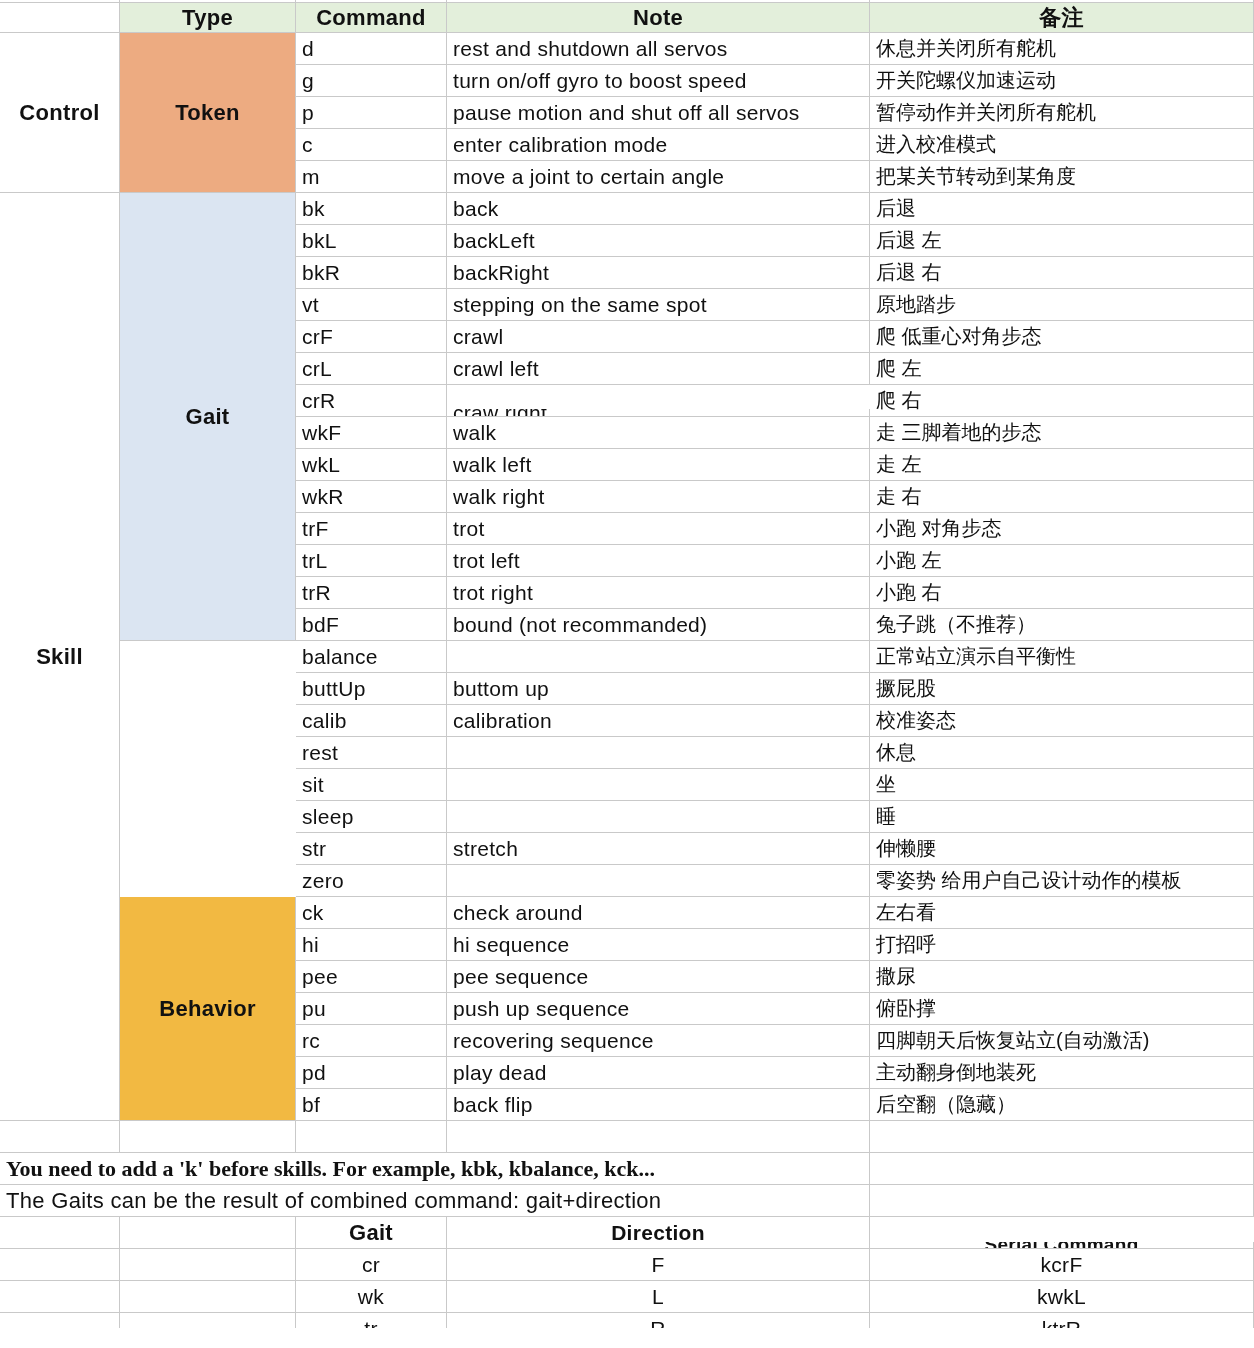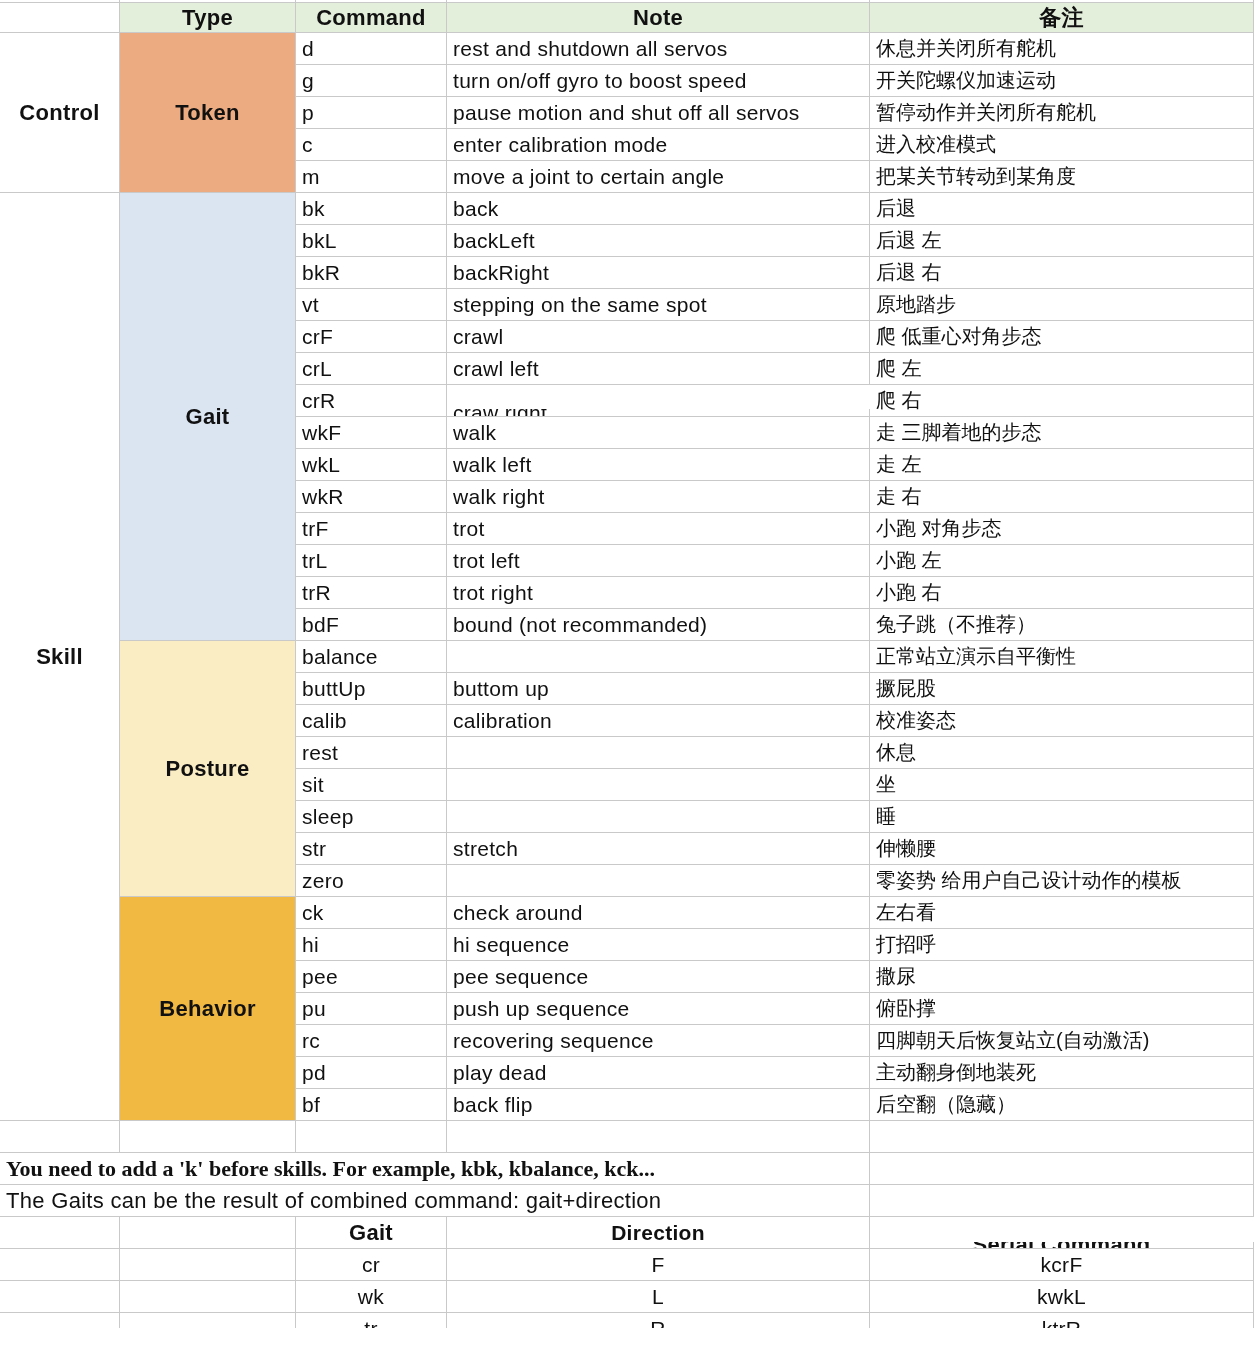--- a/index.html
+++ b/index.html
@@ -61,21 +61,21 @@
   <div class="c serif" style="grid-area:38/1/39/5">You need to add a 'k' before skills. For example, kbk, kbalance, kck...</div>
   <div class="c" style="grid-area:38/5/39/6"></div>
 
   <div class="c" style="grid-area:39/1/40/5;font-size:22px;">The Gaits can be the result of combined command: gait+direction</div>
   <div class="c" style="grid-area:39/5/40/6"></div>
 
   <div class="c" style="grid-area:40/1/41/2"></div>
   <div class="c" style="grid-area:40/2/41/3"></div>
   <div class="c center bold" style="grid-area:40/3/41/4;font-size:22px;">Gait</div>
   <div class="c center bold" style="grid-area:40/4/41/5;font-size:21px;">Direction</div>
-  <div class="c center bold" style="grid-area:40/5/41/6;font-size:22px;margin-top:25px;">Serial Command</div>
+  <div class="c center bold" style="grid-area:40/5/41/6;font-size:19px;margin-top:25px;">Serial Command</div>
 
   <div class="c" style="grid-area:41/1/42/2"></div>
   <div class="c" style="grid-area:41/2/42/3"></div>
   <div class="c center" style="grid-area:41/3/42/4">cr</div>
   <div class="c center" style="grid-area:41/4/42/5">F</div>
   <div class="c center" style="grid-area:41/5/42/6">kcrF</div>
 
   <div class="c" style="grid-area:42/1/43/2"></div>
   <div class="c" style="grid-area:42/2/43/3"></div>
   <div class="c center" style="grid-area:42/3/43/4">wk</div>
@@ -148,21 +148,20 @@
     <div class="c remark" style="grid-area: 18 / 5 / 19 / 6;">小跑 对角步态</div>
     <div class="c cmd" style="grid-area: 19 / 3 / 20 / 4;">trL</div>
     <div class="c note" style="grid-area: 19 / 4 / 20 / 5;">trot left</div>
     <div class="c remark" style="grid-area: 19 / 5 / 20 / 6;">小跑 左</div>
     <div class="c cmd" style="grid-area: 20 / 3 / 21 / 4;">trR</div>
     <div class="c note" style="grid-area: 20 / 4 / 21 / 5;">trot right</div>
     <div class="c remark" style="grid-area: 20 / 5 / 21 / 6;">小跑 右</div>
     <div class="c cmd" style="grid-area: 21 / 3 / 22 / 4;">bdF</div>
     <div class="c note" style="grid-area: 21 / 4 / 22 / 5;">bound (not recommanded)</div>
     <div class="c remark" style="grid-area: 21 / 5 / 22 / 6;">兔子跳（不推荐）</div>
-    <div class="c type center bold" style="grid-area: 22 / 2 / 30 / 3; background: rgb(251, 237, 195);">Posture</div>
     <div class="c cmd" style="grid-area: 22 / 3 / 23 / 4;">balance</div>
     <div class="c note" style="grid-area: 22 / 4 / 23 / 5;"></div>
     <div class="c remark" style="grid-area: 22 / 5 / 23 / 6;">正常站立演示自平衡性</div>
     <div class="c cmd" style="grid-area: 23 / 3 / 24 / 4;">buttUp</div>
     <div class="c note" style="grid-area: 23 / 4 / 24 / 5;">buttom up</div>
     <div class="c remark" style="grid-area: 23 / 5 / 24 / 6;">撅屁股</div>
     <div class="c cmd" style="grid-area: 24 / 3 / 25 / 4;">calib</div>
     <div class="c note" style="grid-area: 24 / 4 / 25 / 5;">calibration</div>
     <div class="c remark" style="grid-area: 24 / 5 / 25 / 6;">校准姿态</div>
     <div class="c cmd" style="grid-area: 25 / 3 / 26 / 4;">rest</div>

